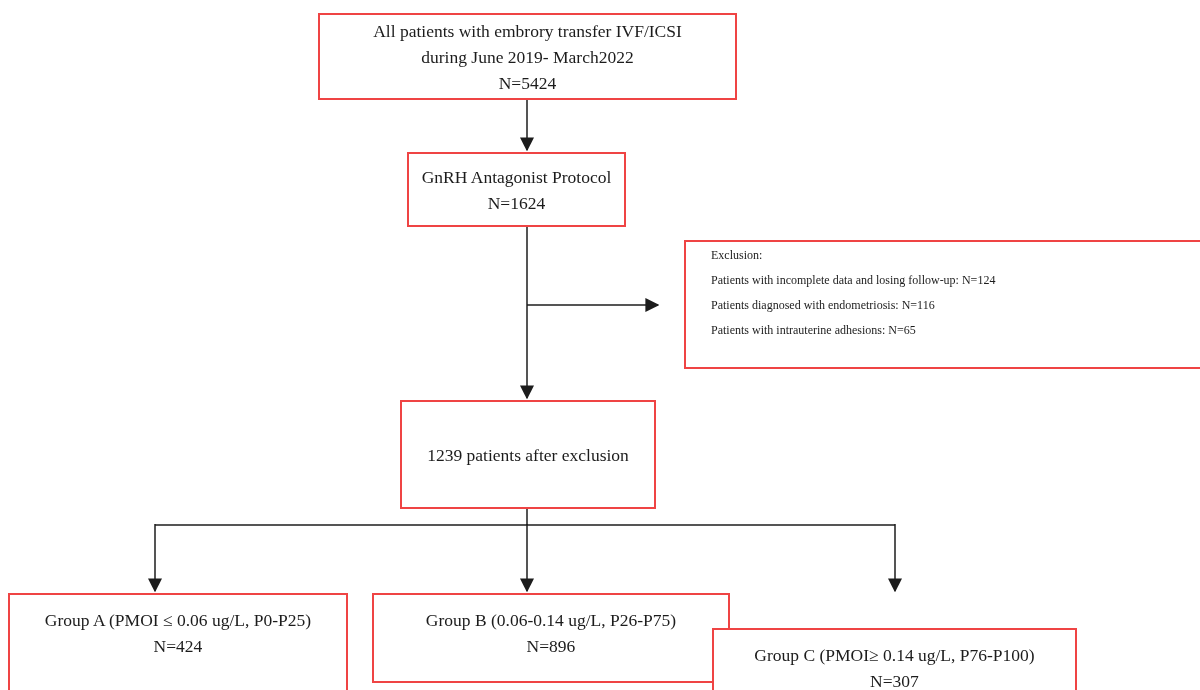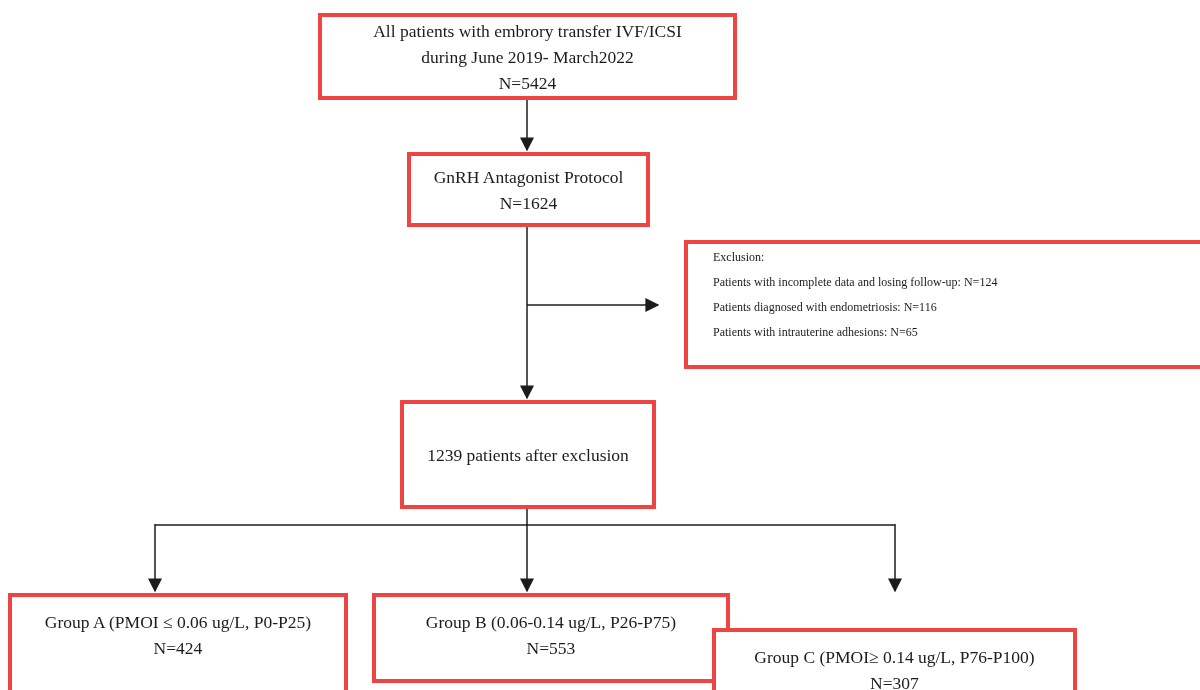--- a/index.html
+++ b/index.html
@@ -19,21 +19,21 @@
   .connectors {
     position: absolute;
     left: 0; top: 0;
     width: 1200px;
     height: 690px;
     pointer-events: none;
   }
   .box {
     position: absolute;
     box-sizing: border-box;
-    border: 4px solid #ef4444;
+    border: 2px solid #ef4444;
     background: #ffffff;
     font-size: 17.5px;
     line-height: 26px;
   }
   .box.centered {
     display: flex;
     flex-direction: column;
     align-items: center;
     justify-content: center;
     text-align: center;
@@ -48,21 +48,21 @@
   .box.exclusion {
     font-size: 12px;
     line-height: 25px;
     padding: 1px 8px 0 25px;
     text-align: left;
     margin-left: 24px;
   }
 
   
   #box-all-patients    { left: 318px; top: 13px;  width: 419px; height: 87px; }
-  #box-gnrh            { left: 407px; top: 152px; width: 243px; height: 75px; }
+  #box-gnrh            { left: 407px; top: 152px; width: 219px; height: 75px; }
   #box-exclusion       { left: 660px; top: 240px; width: 532px; height: 129px; }
   #box-after-exclusion { left: 400px; top: 400px; width: 256px; height: 109px; }
   #box-group-a         { left: 8px;   top: 593px; width: 340px; height: 104px; }
   #box-group-b         { left: 372px; top: 593px; width: 358px; height: 90px; }
   #box-group-c         { left: 712px; top: 628px; width: 365px; height: 90px; }
 
   .connector-line {
     stroke: #1c1c1c;
     stroke-width: 1.5;
     fill: none;
@@ -119,21 +119,21 @@
     <div>1239 patients after exclusion</div>
   </div>
 
   <div id="box-group-a" class="box top-aligned">
     <div>Group A (PMOI ≤ 0.06 ug/L, P0-P25)</div>
     <div>N=424</div>
   </div>
 
   <div id="box-group-b" class="box top-aligned">
     <div>Group B (0.06-0.14 ug/L, P26-P75)</div>
-    <div>N=553</div>
+    <div>N=896</div>
   </div>
 
   <div id="box-group-c" class="box top-aligned">
     <div>Group C (PMOI≥ 0.14 ug/L, P76-P100)</div>
     <div>N=307</div>
   </div>
 
 </div>
 
 </body></html>

